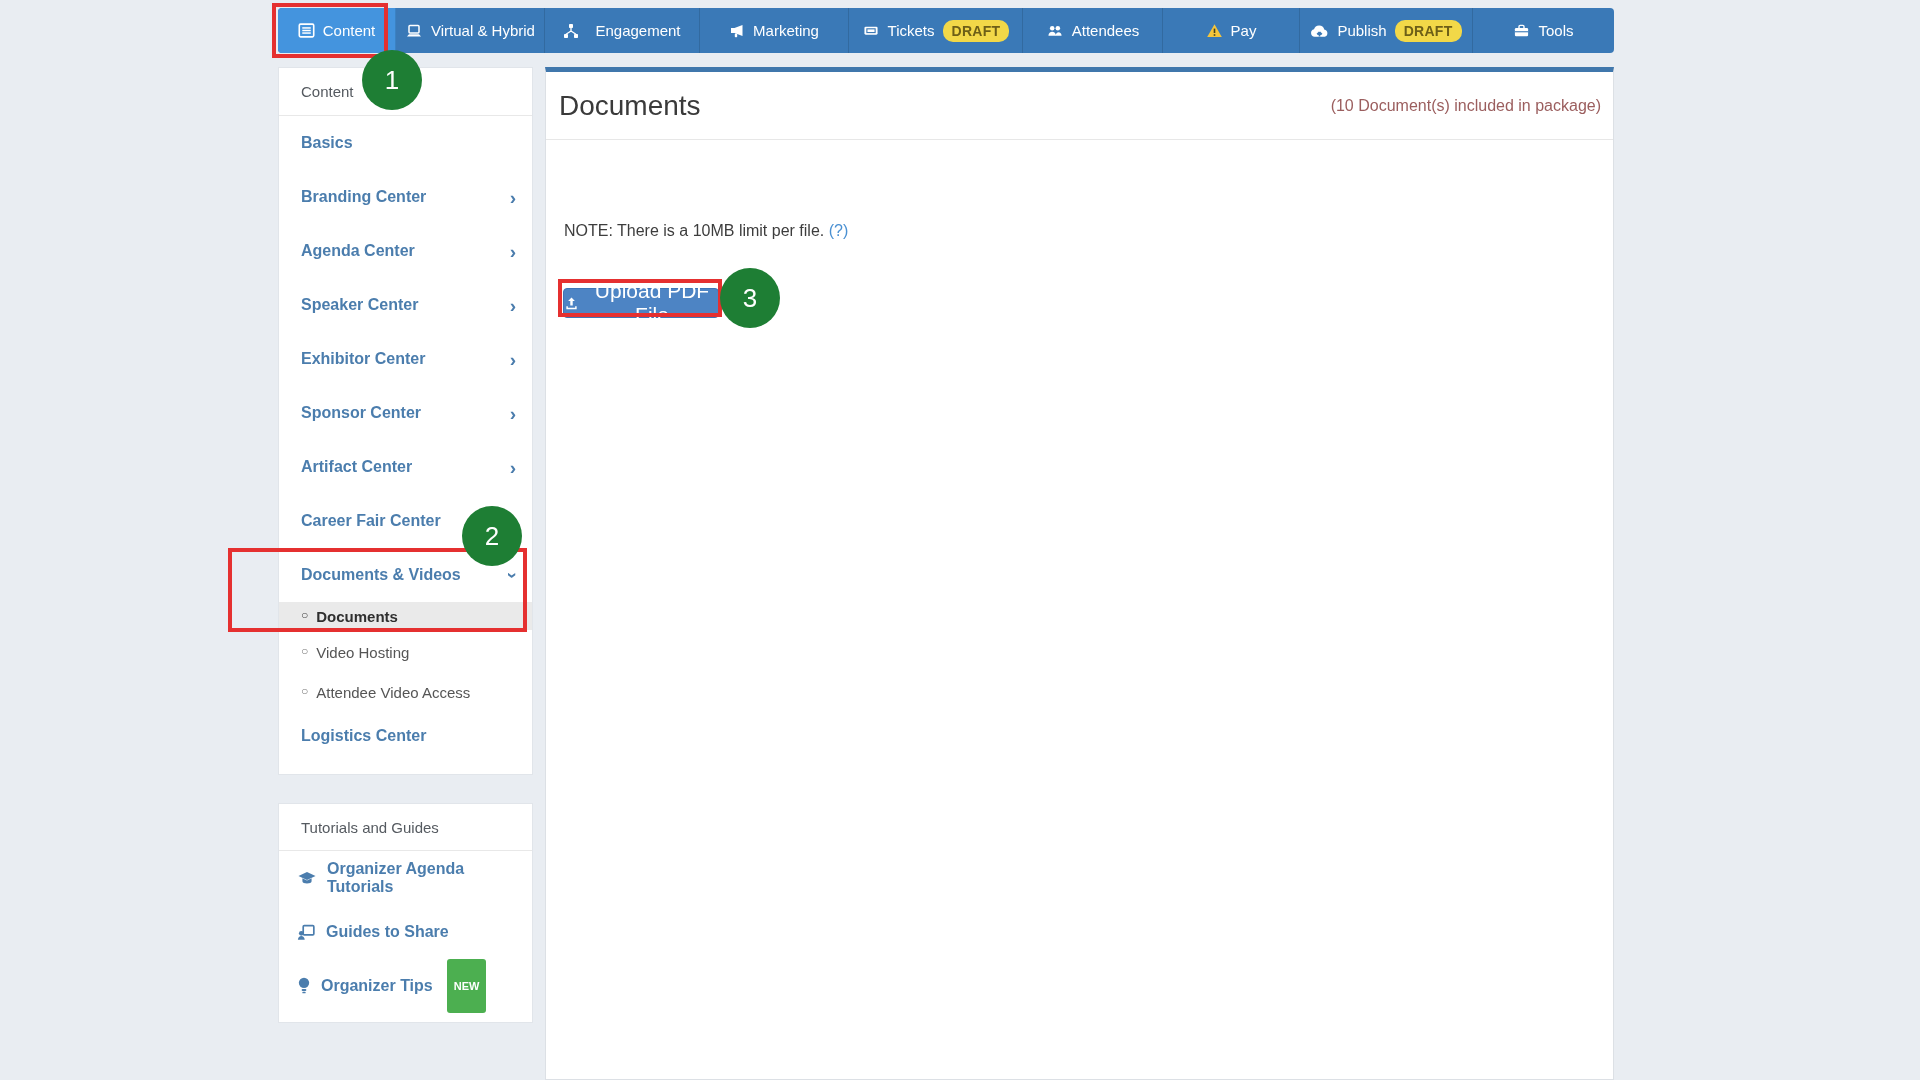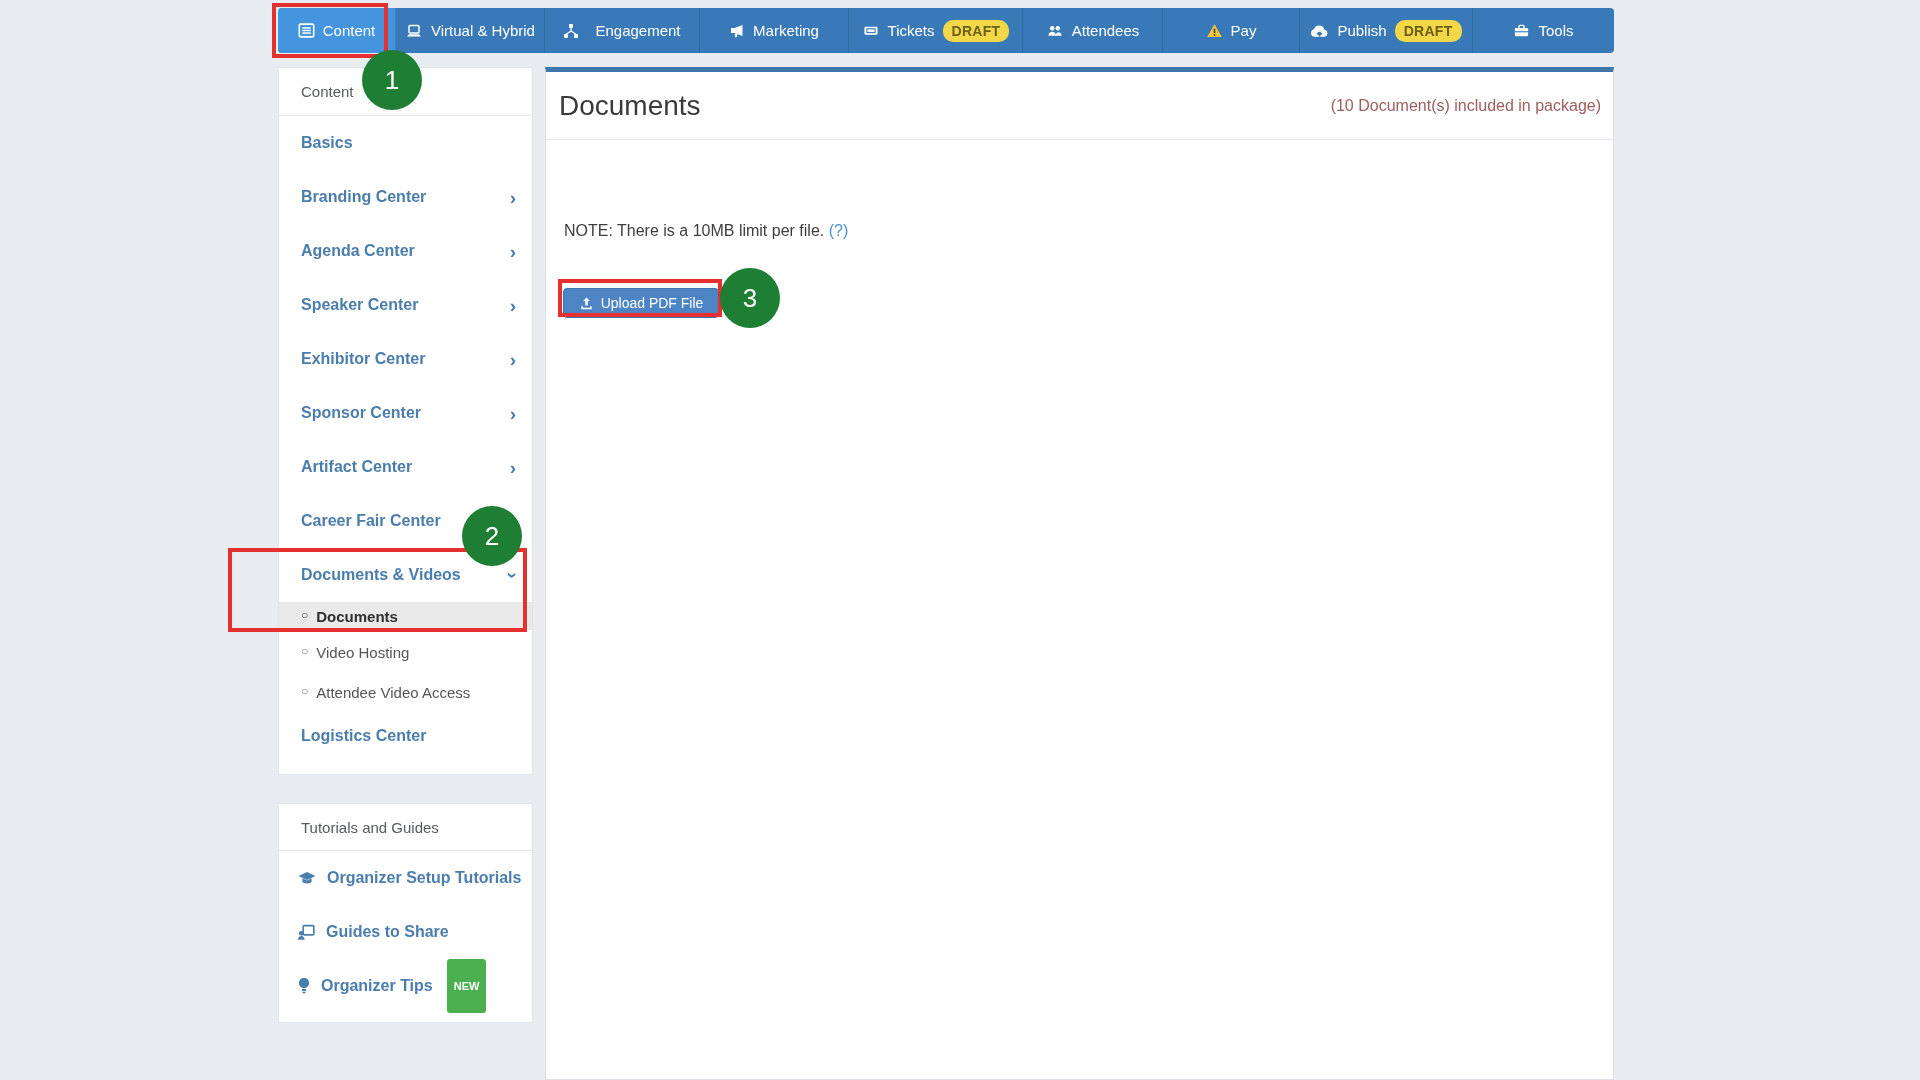--- a/index.html
+++ b/index.html
@@ -50,21 +50,21 @@
   .panel-title { font-size:28px; color:#3a3a3a; }
   .package-note { font-size:16px; color:#9b5e5e; }
   .para { position:absolute; top:84px; left:18px; right:30px; font-size:16px;
           color:#3d3d3d; line-height:25px; }
   .para b { font-weight:bold; }
   .link { color:#6f9fd0; cursor:pointer; text-decoration:none; }
   .note-line { position:absolute; top:150px; left:18px; font-size:16px; color:#3d3d3d; }
   .help-link { color:#4a90d2; cursor:pointer; }
   .upload-btn { position:absolute; top:216px; left:17px; width:156px; height:30px;
                 background:#4d84c4; border:1px solid #3f74b5; border-radius:4px;
-                color:#fff; font-size:14px; display:flex; align-items:center;
+                color:#fff; font-size:21px; display:flex; align-items:center;
                 justify-content:center; gap:7px; cursor:pointer;
                 font-family:"Liberation Sans", sans-serif; }
 
   
   .anno-box { position:absolute; border:4px solid #e53030; pointer-events:none; }
   #anno-box-1 { left:272px; top:3px;  width:116px; height:55px; }
   #anno-box-2 { left:228px; top:548px; width:299px; height:84px; }
   #anno-box-3 { left:558px; top:279px; width:164px; height:38px; }
   .anno-circle { position:absolute; width:60px; height:60px; border-radius:50%;
                  background:#1e7e34; color:#fff; font-size:26px;
@@ -236,21 +236,21 @@
   <div id="tutorial-items">
       <div class="tut-item" style="height: 54px;">
         <span style="display: flex;">
           <svg width="20" height="16" viewBox="0 0 18 16">
             <g fill="#4b7dad">
               <path d="M9 2L17.5 6 9 10 .5 6z"></path>
               <path d="M4.4 8.2v3c0 1.3 2.1 2.3 4.6 2.3s4.6-1 4.6-2.3v-3L9 10.4z"></path>
             </g>
           </svg>
         </span>
-        <span>Organizer Setup Tutorials</span>
+        <span>Organizer Agenda Tutorials</span>
       </div>
       <div class="tut-item" style="height: 54px;">
         <span style="display: flex;">
           <svg width="19" height="17" viewBox="0 0 17 16">
             <rect x="5.4" y="1.6" width="10" height="8.6" rx="1" fill="none" stroke="#4b7dad" stroke-width="1.6"></rect>
             <g fill="#4b7dad">
               <circle cx="3.6" cy="8.8" r="2.2"></circle>
               <path d="M.4 14.8c0-2.3 1.6-3.6 3.2-3.6s3.2 1.3 3.2 3.6z"></path>
             </g>
           </svg>

